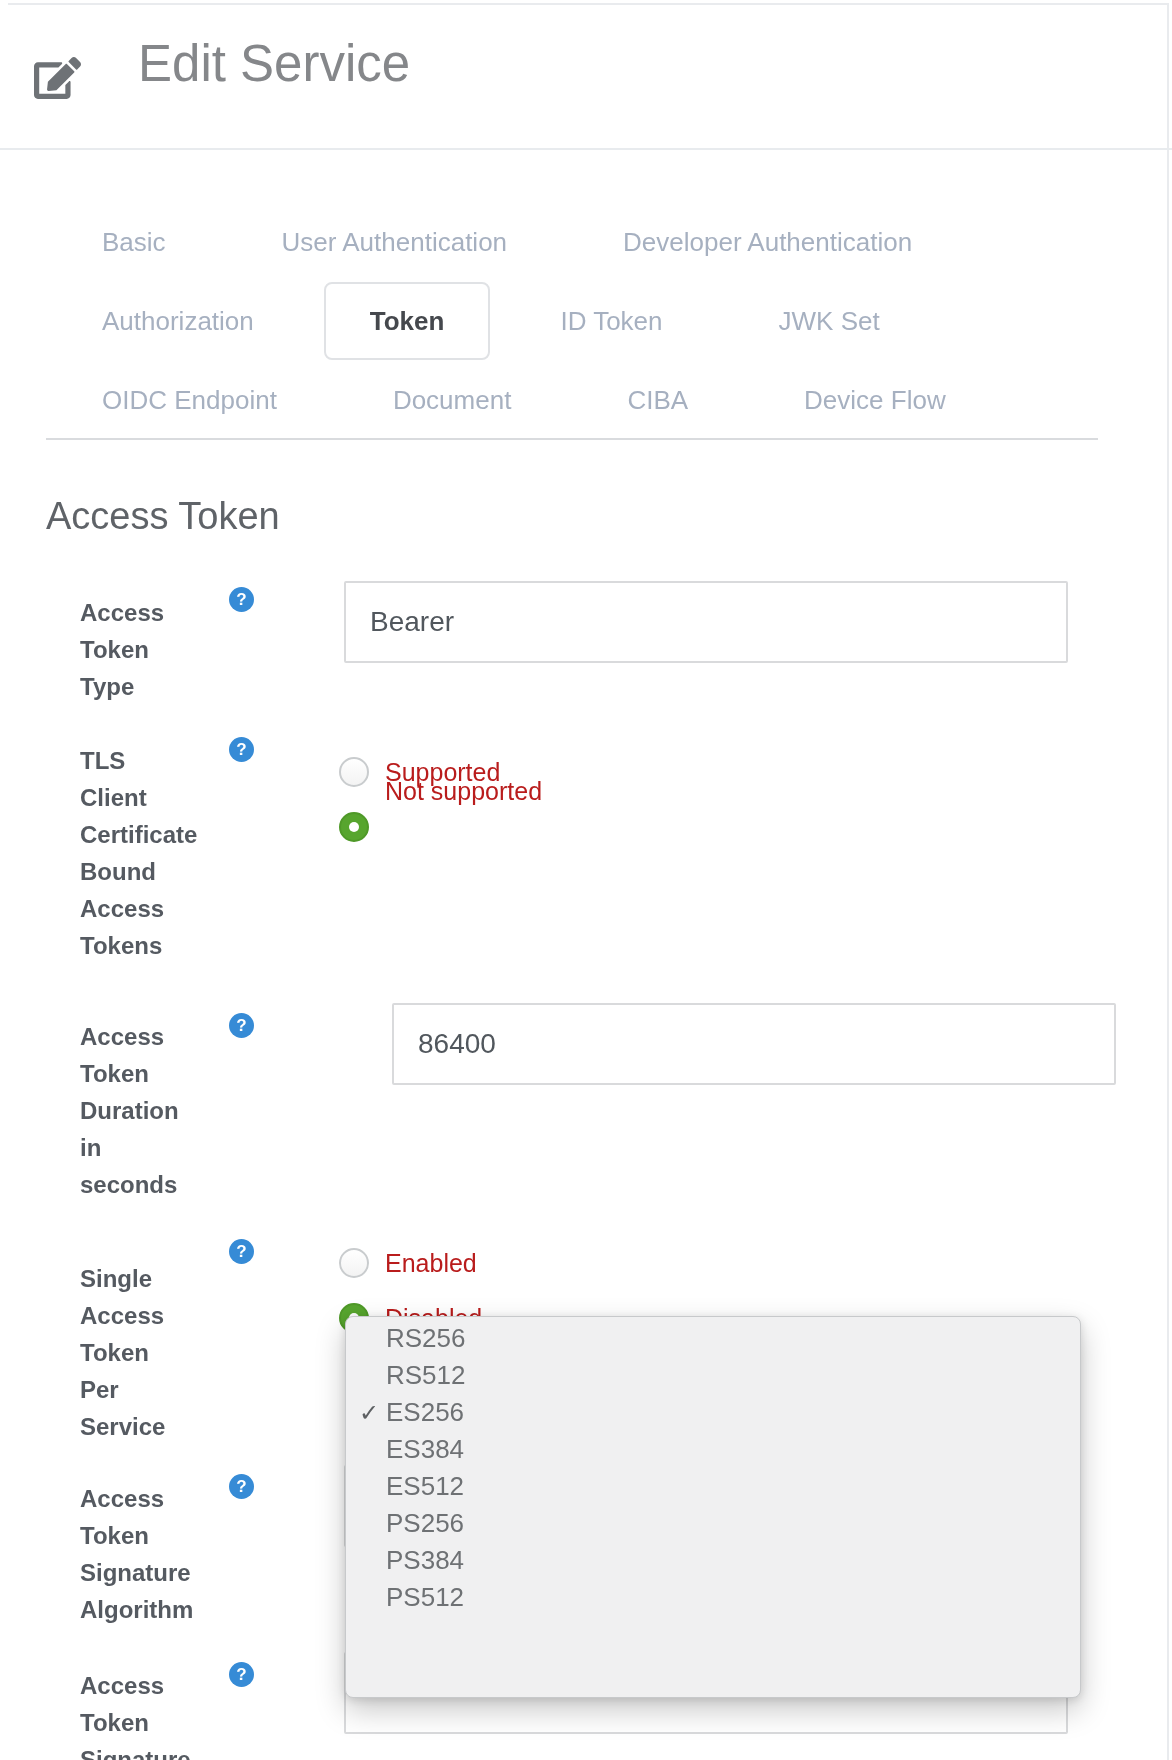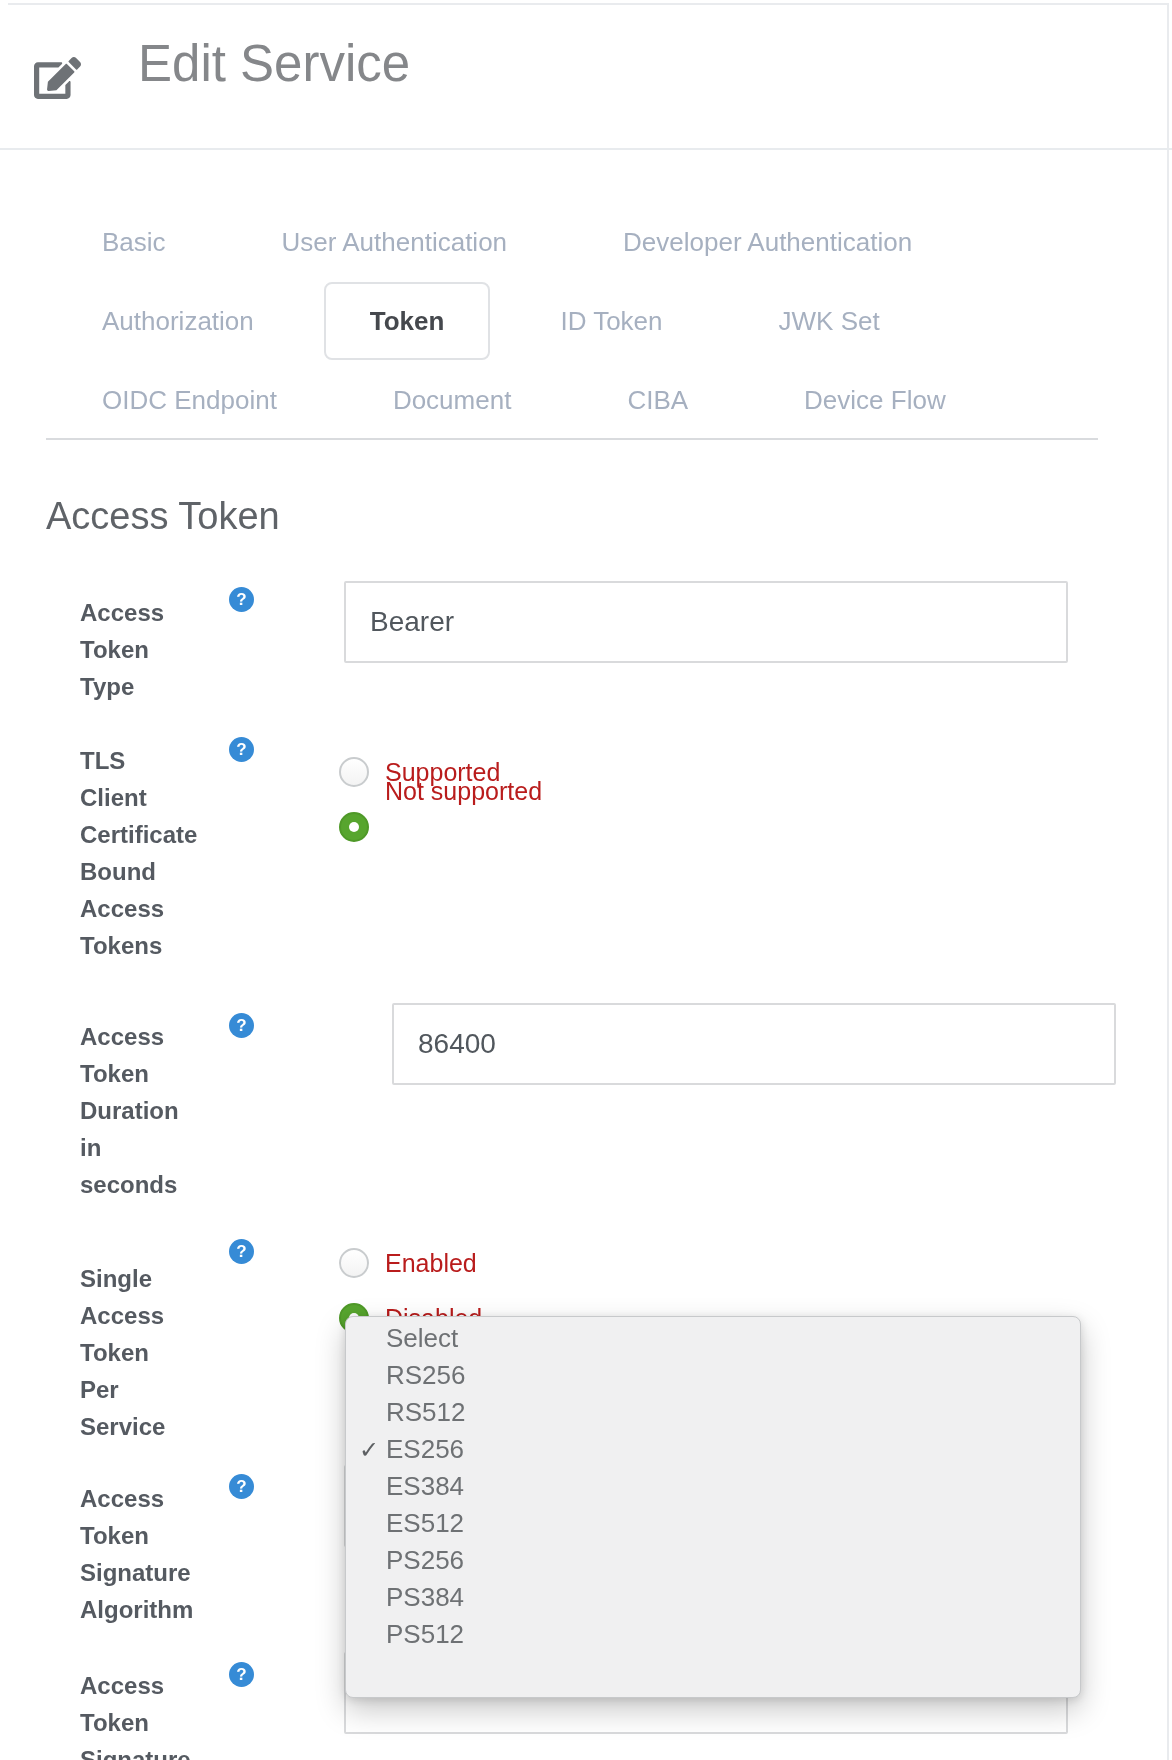--- a/index.html
+++ b/index.html
@@ -145,21 +145,20 @@
 
   <div class="flabel" style="top:1667px;">
     <div>Access</div>
     <div>Token</div>
     <div>Signature</div>
   </div>
   <div class="qicon" style="top:1662px;">?</div>
   <div class="tinput" style="top:1652px;"></div>
 
   <div class="popup">
-    <div class="popt"><span class="chk"></span><span>Select</span></div>
     <div class="popt"><span class="chk"></span><span>RS256</span></div>
     <div class="popt"><span class="chk"></span><span>RS512</span></div>
     <div class="popt"><span class="chk">✓</span><span>ES256</span></div>
     <div class="popt"><span class="chk"></span><span>ES384</span></div>
     <div class="popt"><span class="chk"></span><span>ES512</span></div>
     <div class="popt"><span class="chk"></span><span>PS256</span></div>
     <div class="popt"><span class="chk"></span><span>PS384</span></div>
     <div class="popt"><span class="chk"></span><span>PS512</span></div>
   </div>
 </div>

